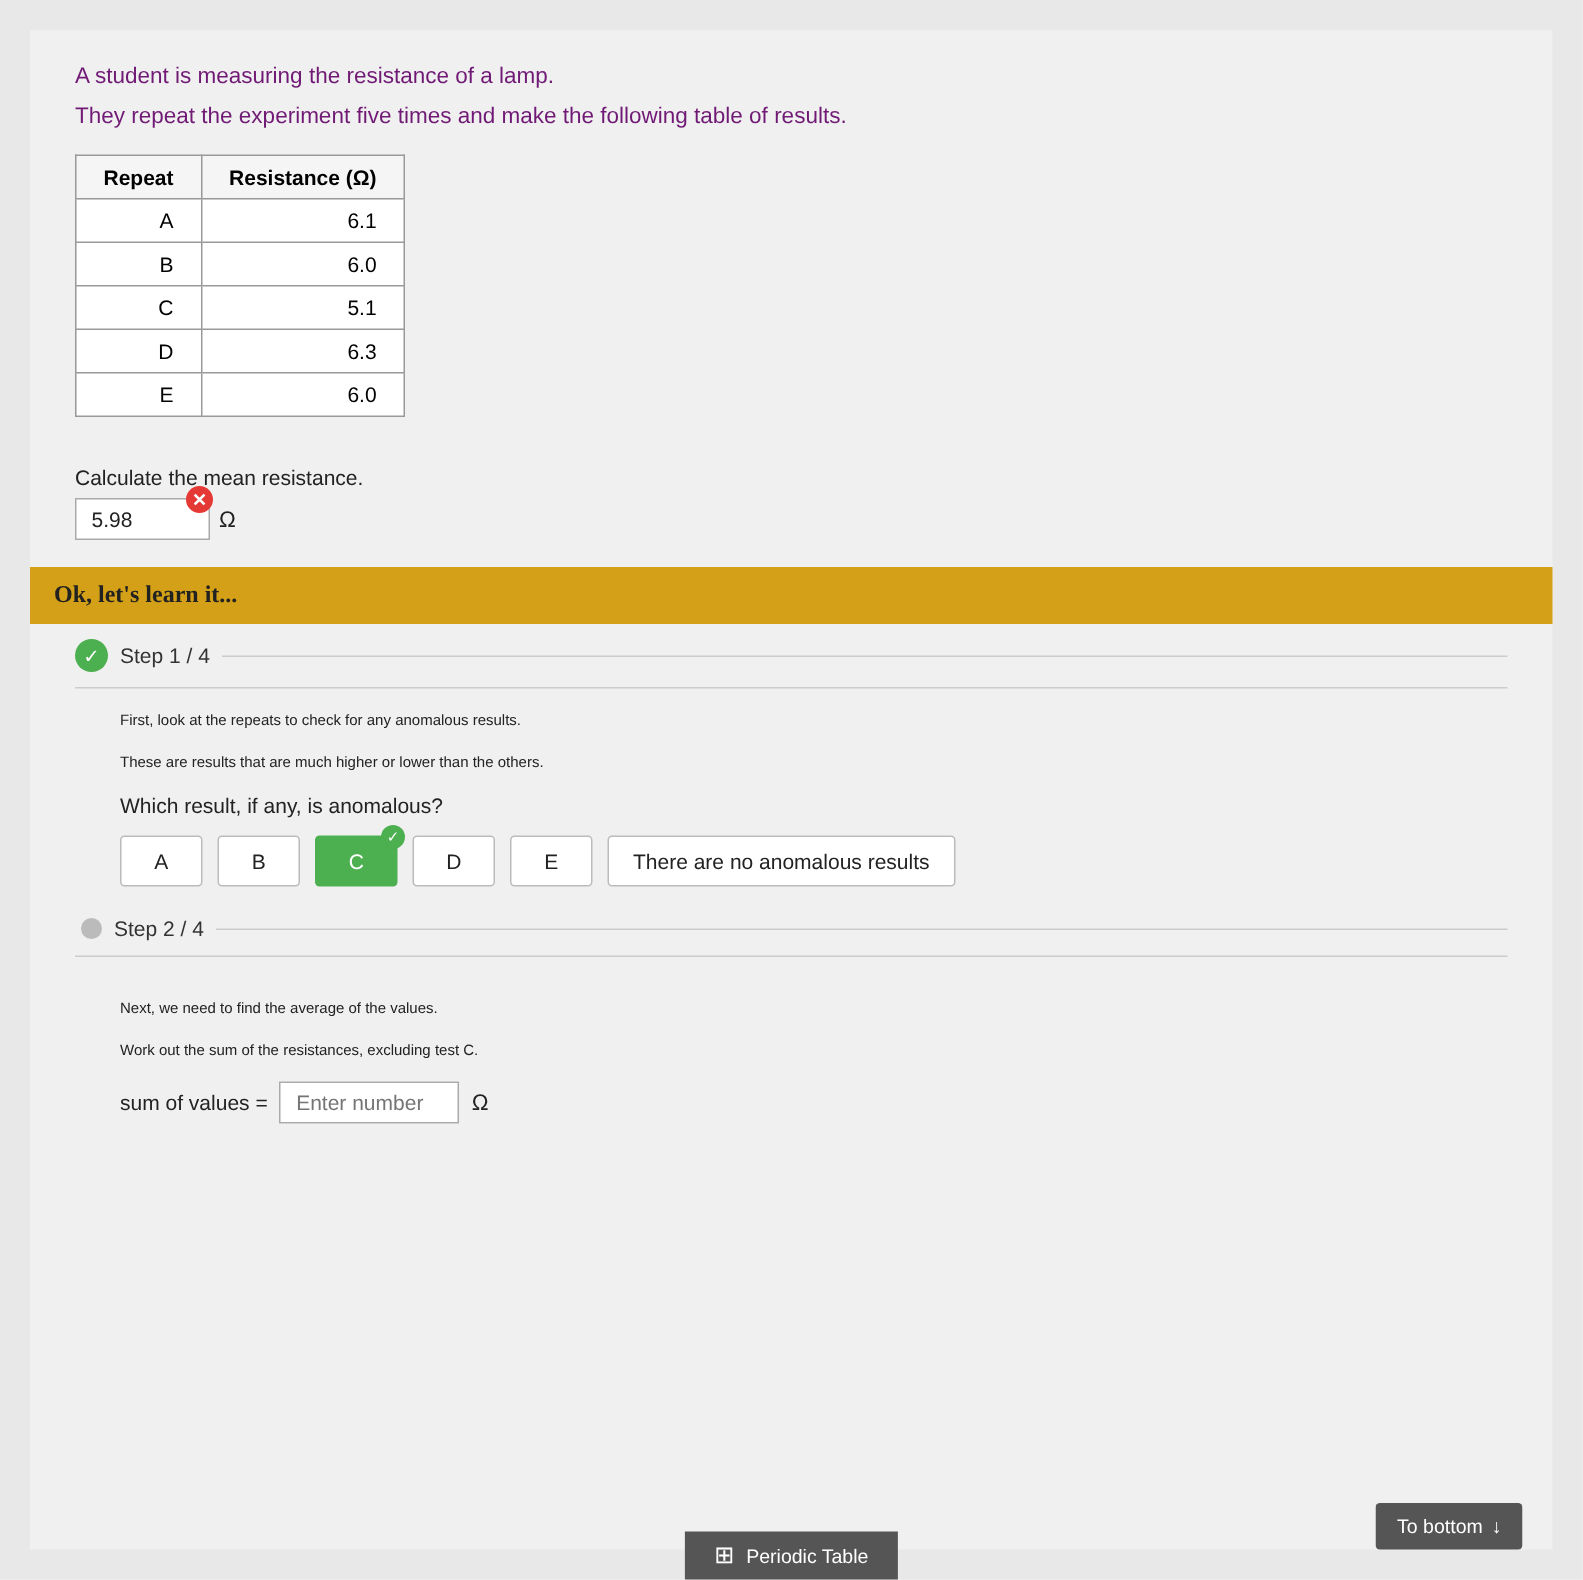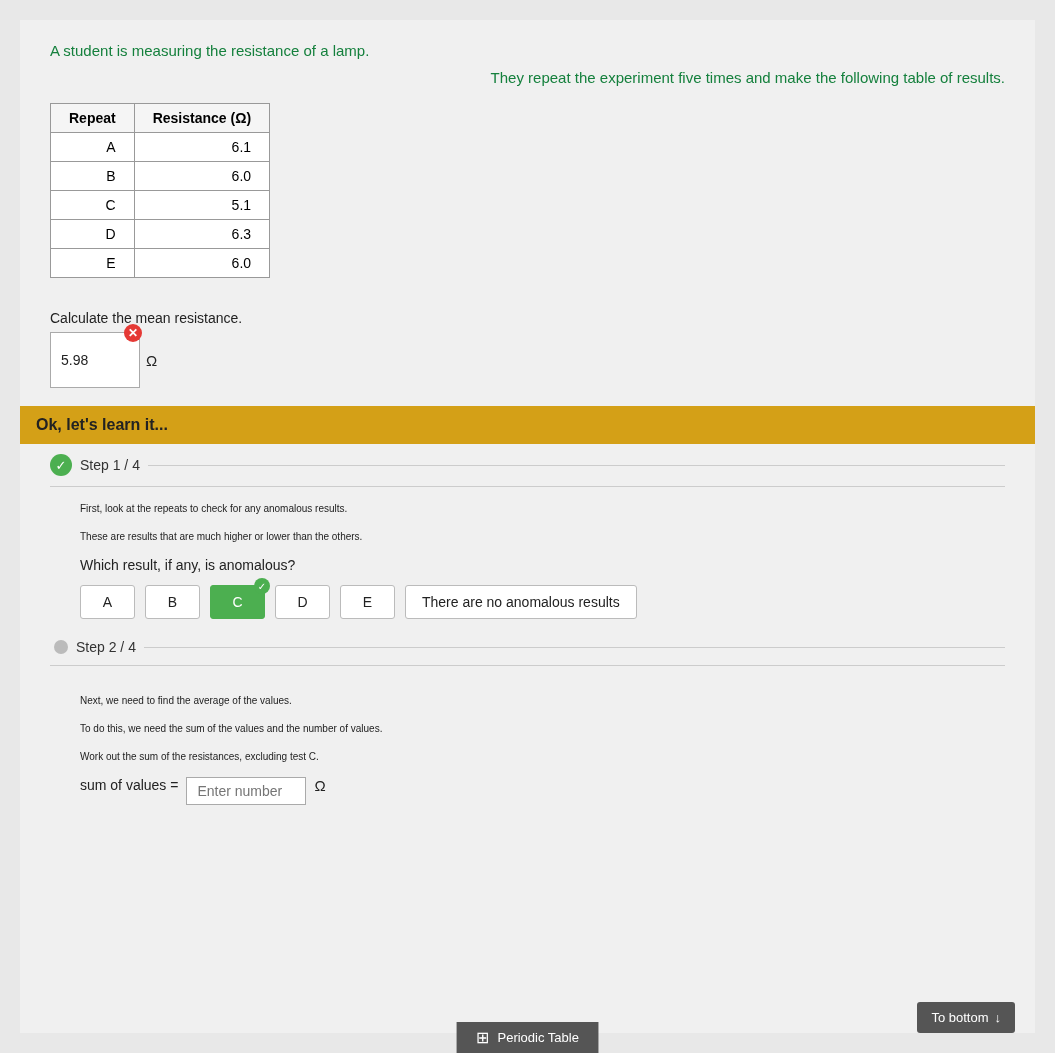--- a/index.html
+++ b/index.html
@@ -13,21 +13,21 @@
     }
     .page-wrapper {
       background: #f0f0f0;
       width: 100%;
       max-width: 1015px;
       padding: 20px 30px 40px 30px;
       position: relative;
     }
     .intro-text {
       font-size: 15px;
-      color: #15803d;
+      color: #701a75;
       margin-bottom: 14px;
       line-height: 1.5;
     }
     
     .results-table {
       border-collapse: collapse;
       margin-bottom: 16px;
       min-width: 220px;
     }
     .results-table th, .results-table td {
@@ -56,21 +56,21 @@
     }
     .mean-input-row {
       display: flex;
       align-items: center;
       gap: 6px;
       position: relative;
     }
     .mean-input {
       border: 1px solid #aaa;
       background: #fff;
-      padding: 19px 10px;
+      padding: 5px 10px;
       font-size: 14px;
       width: 90px;
       color: #222;
     }
     .error-icon {
       position: absolute;
       top: -8px;
       left: 74px;
       width: 18px;
       height: 18px;
@@ -90,20 +90,21 @@
     
     .learn-banner {
       background: #d4a017;
       color: #222;
       font-size: 16px;
       font-weight: bold;
       padding: 10px 16px;
       margin-bottom: 0;
       margin-left: -30px;
       margin-right: -30px;
+      font-family: Liberation Serif, serif;
     }
     
     .steps-container {
       margin-top: 0;
     }
     .step-header {
       display: flex;
       align-items: center;
       gap: 8px;
       padding: 10px 0;
@@ -208,21 +209,21 @@
       gap: 8px;
       padding: 10px 0;
       border-bottom: 1px solid #ccc;
       margin-bottom: 27px;
     }
     .step2-content {
       padding: 0 0 0 0;
     }
     .sum-row {
       display: flex;
-      align-items: flex-start;
+      align-items: center;
       gap: 8px;
       margin-top: 8px;
     }
     .sum-label {
       font-size: 14px;
       color: #222;
     }
     .sum-input {
       border: 1px solid #aaa;
       background: #fff;
@@ -273,21 +274,21 @@
       margin: 0 0 0 0;
       flex: 1;
     }
   </style>
 </head>
 <body>
 
 <div class="page-wrapper">
 
   <p class="intro-text">A student is measuring the resistance of a lamp.</p>
-  <p class="intro-text" style="margin-top:-10px;text-align:right;">They repeat the experiment five times and make the following table of results.</p>
+  <p class="intro-text" style="margin-top:-10px;">They repeat the experiment five times and make the following table of results.</p>
 
   <table class="results-table">
     <thead>
       <tr>
         <th>Repeat</th>
         <th>Resistance (Ω)</th>
       </tr>
     </thead>
     <tbody id="table-body">
     <tr>
@@ -348,21 +349,20 @@
     </div>
 
     <div class="step2-section">
       <div class="step2-header">
         <div class="step-dot"></div>
         <span class="step-title">Step 2 / 4</span>
         <hr class="step-line">
       </div>
       <div class="step2-content" style="padding-left:30px;">
         <p class="step-desc">Next, we need to find the average of the values.</p>
-        <p class="step-desc">To do this, we need the sum of the values and the number of values.</p>
         <p class="step-desc">Work out the sum of the resistances, excluding test C.</p>
         <div class="sum-row">
           <span class="sum-label">sum of values =</span>
           <input class="sum-input" type="text" placeholder="Enter number" style="">
           <span class="omega">Ω</span>
         </div>
       </div>
     </div>
 
   </div>

